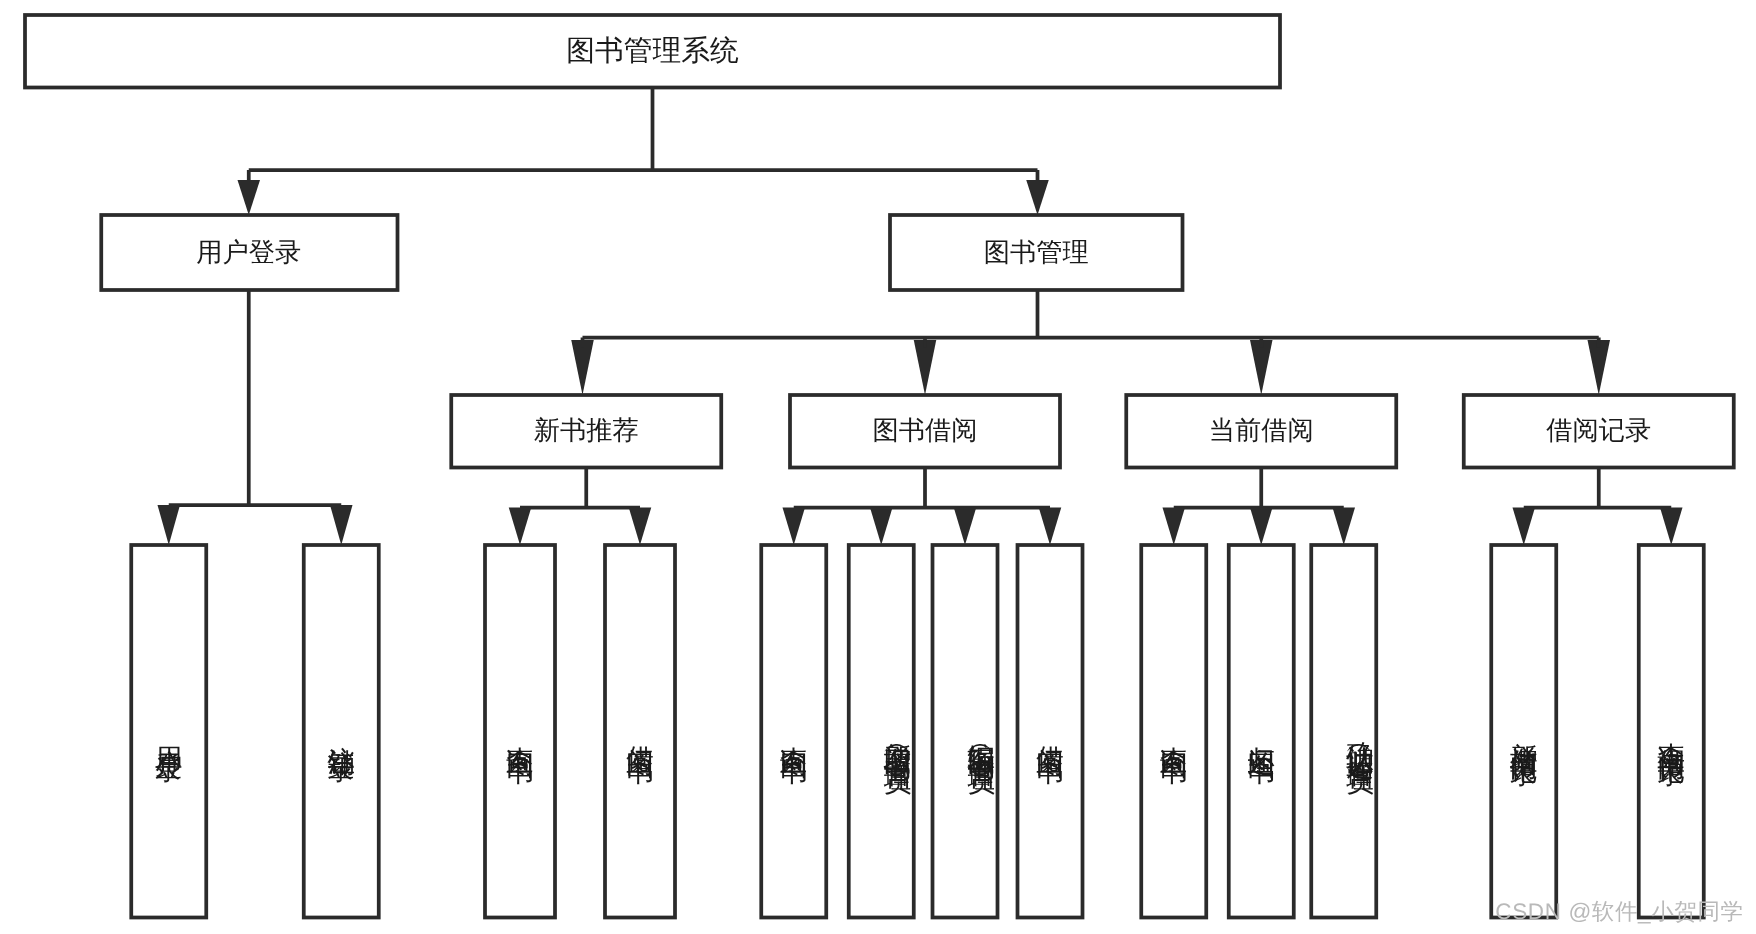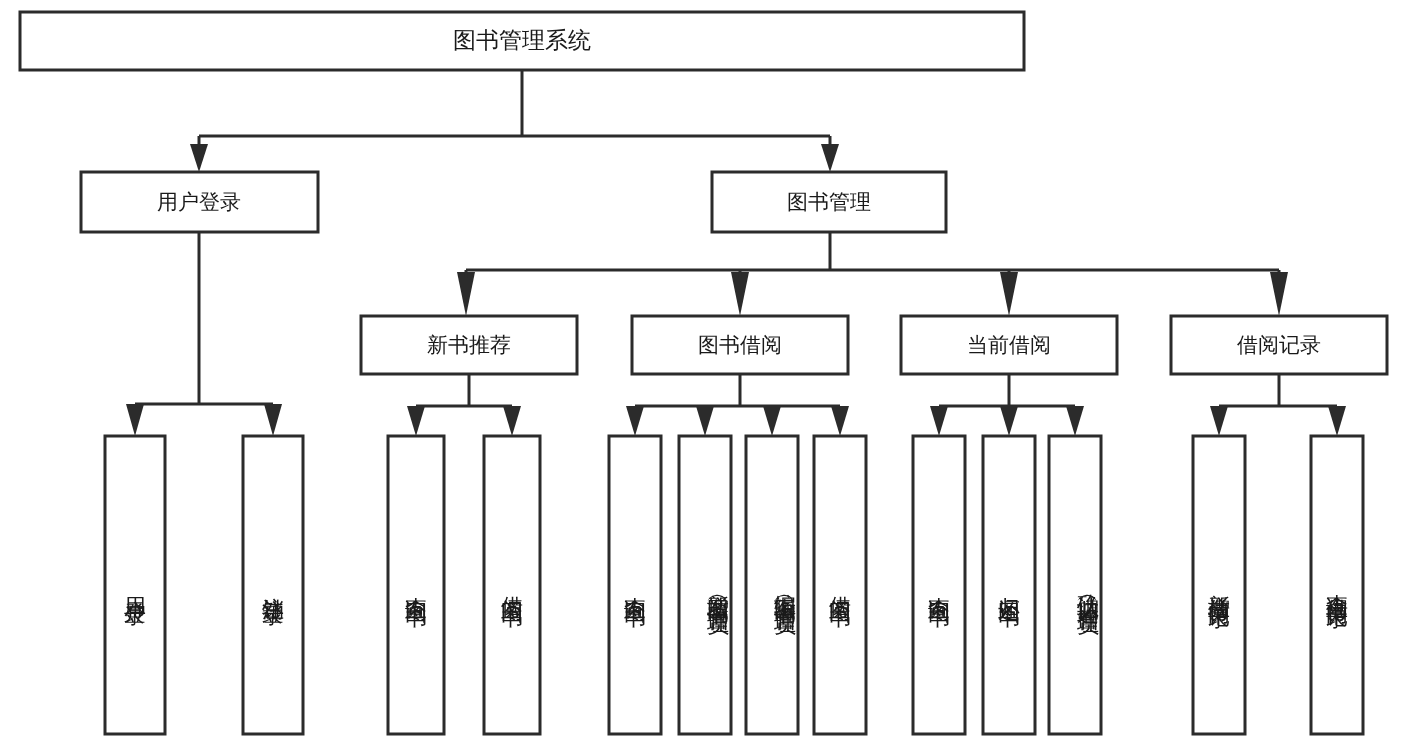--- a/index.html
+++ b/index.html
@@ -196,14 +196,15 @@
   <div class="vert-label" style="left:746px; top:440px; width:52px; height:298px; align-items:flex-start;">编辑图书（管理员）</div>
   <div class="vert-label" style="left:814px; top:436px; width:52px; height:298px;">借阅图书</div>
 
   <div class="vert-label" style="left:913px; top:436px; width:52px; height:298px;">查询图书</div>
   <div class="vert-label" style="left:983px; top:436px; width:52px; height:298px;">归还图书</div>
   <div class="vert-label" style="left:1049px; top:440px; width:52px; height:298px; align-items:flex-start;">确认归还（管理员）</div>
 
   <div class="vert-label" style="left:1193px; top:436px; width:52px; height:298px;">新增借阅记录</div>
   <div class="vert-label" style="left:1311px; top:436px; width:52px; height:298px;">查询借阅记录</div>
 
+  <div class="watermark">CSDN @软件_小贺同学</div>
 
 </div>
 
 </body></html>

